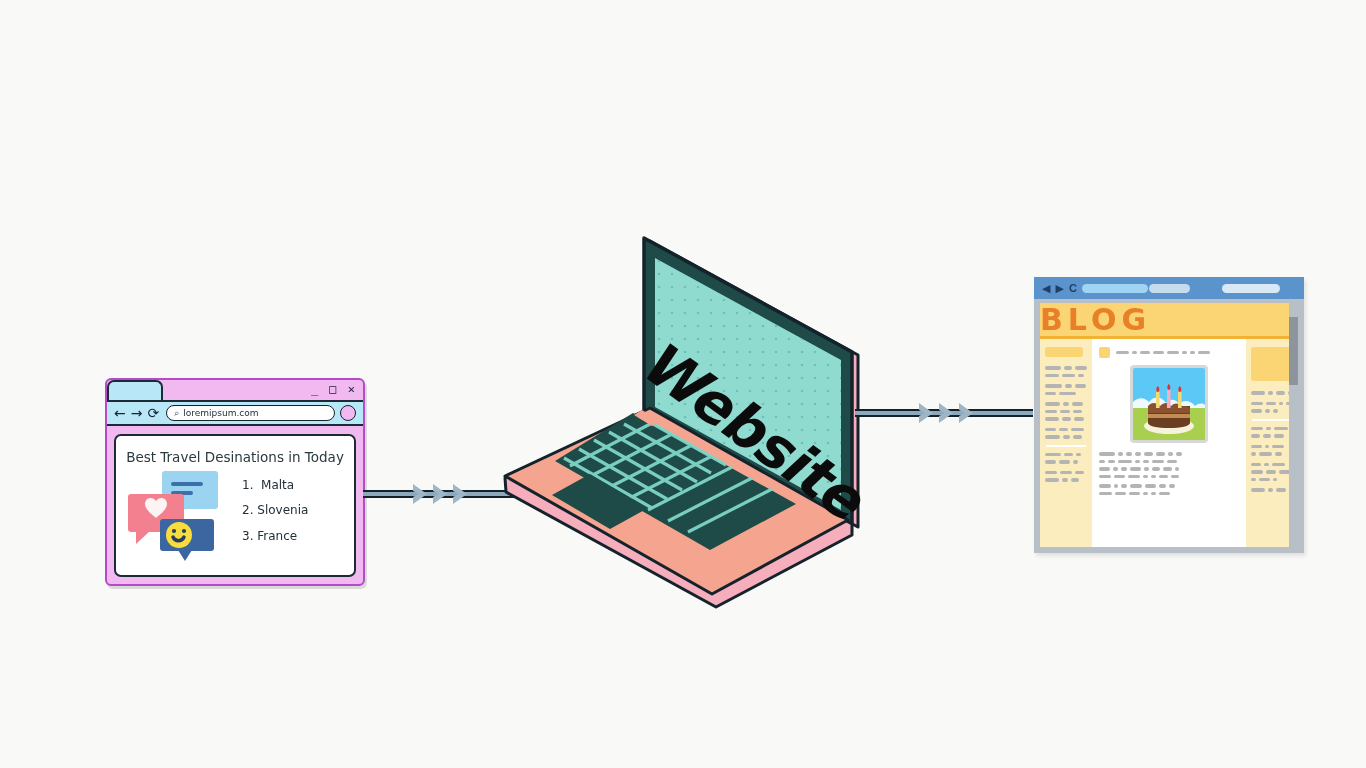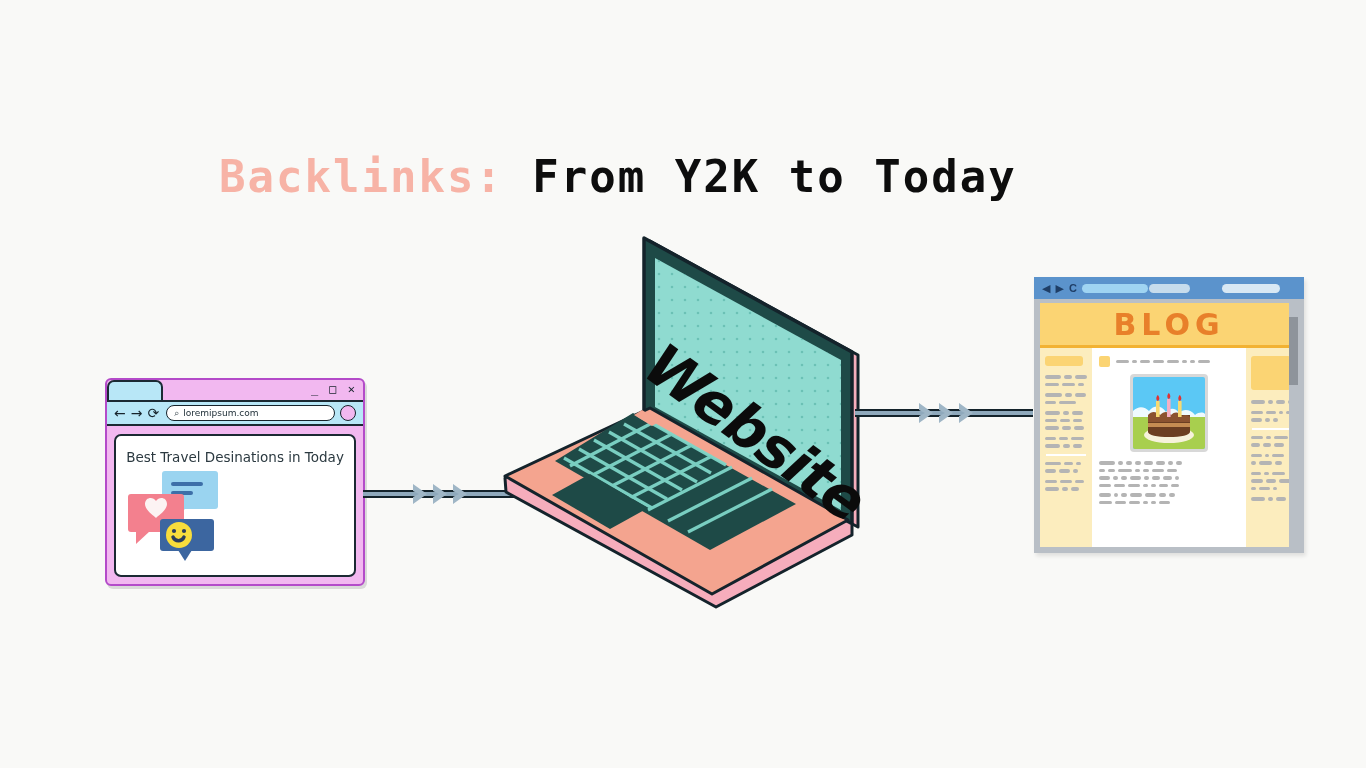--- a/index.html
+++ b/index.html
@@ -122,22 +122,22 @@
   }
   .br-nav { color: #1F3E66; font-size: 11px; line-height: 1; }
   #br-addr1 { width: 66px; height: 9px; background: #9FD4F2; border-radius: 5px; }
   #br-addr1b { width: 41px; height: 9px; background: #C6DCEC; border-radius: 5px; margin-left: -4px; }
   #br-addr2 { width: 58px; height: 9px; background: #D8E8F4; border-radius: 5px; margin-left: 27px; }
   #br-frame {
     position: absolute; left: 6px; top: 26px; right: 6px; bottom: 6px;
     background: #FFFDF4; display: flex; flex-direction: column;
   }
   #br-banner {
-    height: 45px; background: #FBD473; border-bottom: 3px solid #F2B233;
-    display: flex; align-items: center; justify-content: center;
+    height: 36px; background: #FBD473; border-bottom: 3px solid #F2B233;
+    display: flex; align-items: center; justify-content: flex-start;
   }
   #br-banner-text {
     font-family: "DejaVu Sans", sans-serif; font-weight: 700;
     font-size: 30px; color: #E8802A; letter-spacing: 5px;
   }
   #br-cols { flex: 1; display: flex; min-height: 0; }
   .br-side { width: 52px; background: #FCEDBE; padding: 8px 5px 0; }
   .br-side-r { width: 52px; background: #FCEDBE; padding: 8px 5px 0; }
   #br-center { flex: 1; background: #fff; padding: 8px 7px 0; }
   .yblock { background: #FBD473; border-radius: 3px; }
@@ -155,25 +155,20 @@
     position: absolute; right: 6px; top: 26px; width: 9px; bottom: 6px;
     background: #B9BFC6;
   }
   #br-scroll-thumb { position: absolute; top: 14px; left: 0; width: 9px; height: 68px; background: #8E949B; }
 </style>
 </head>
 <body>
 
 <div id="stage">
 
-  <div id="heading">
-    <div class="title-line">
-      <span class="title-accent">Backlinks:</span><span class="title-main"> From Y2K to Today</span>
-    </div>
-  </div>
 
   <div id="browser-left">
     <div id="bl-tabstrip">
       <div id="bl-tab"></div>
       <div id="bl-winctl">_ □ ✕</div>
     </div>
     <div id="bl-toolbar">
       <span class="nav-glyph">←</span>
       <span class="nav-glyph">→</span>
       <span class="nav-glyph">⟳</span>
@@ -204,20 +199,25 @@
             <svg width="54" height="32" viewBox="0 0 54 32" aria-hidden="true">
               <circle cx="19" cy="16" r="13" fill="#F8DD3C"></circle>
               <circle cx="14" cy="12" r="2.1" fill="#2B3D5C"></circle>
               <circle cx="24" cy="12" r="2.1" fill="#2B3D5C"></circle>
               <path d="M13 18c2 5 9 5 11 0" stroke="#2B3D5C" stroke-width="3.4" fill="none" stroke-linecap="round"></path>
             </svg>
             <div class="bub-tail" style="left:18px;top:31px;border-left:7px solid transparent;border-right:7px solid transparent;border-top:11px solid #3C66A0;"></div>
           </div>
         </div>
 
+        <div id="bl-list">
+          <div class="li-row">1.  Malta</div>
+          <div class="li-row">2. Slovenia</div>
+          <div class="li-row">3. France</div>
+        </div>
       </div>
     </div>
   </div>
 
   <div class="connector" id="connector-left">
     <div class="conn-line"></div>
     <div class="chev" style="left:48px">
       <svg width="22" height="24" viewBox="0 0 22 24">
           <path d="M2 2 L16 12 L2 22 L2 15 L8 12 L2 9 Z" fill="#9FB6C6"></path>
         </svg>

